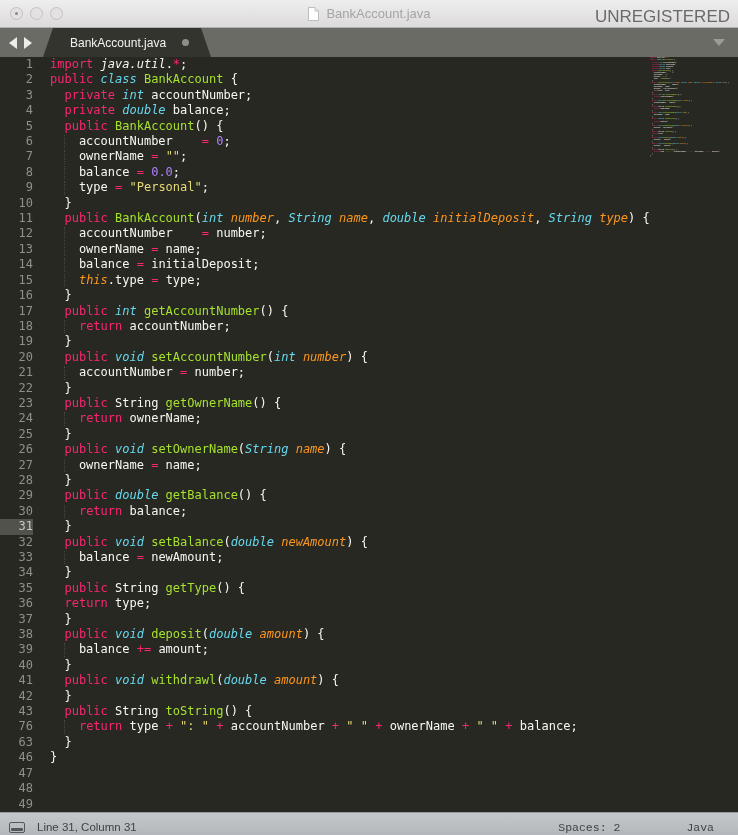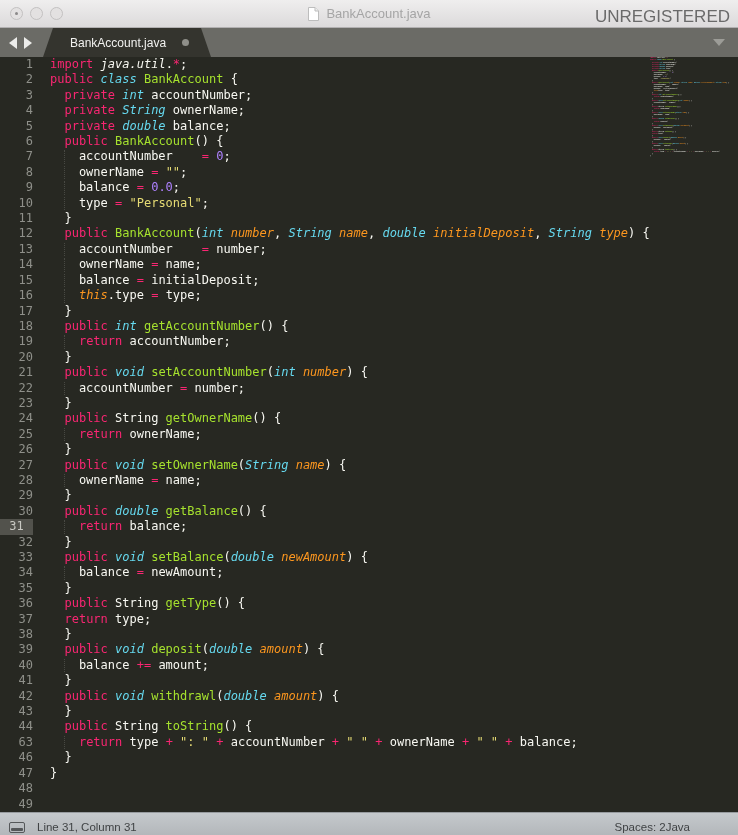--- a/index.html
+++ b/index.html
@@ -36,21 +36,21 @@
   .mod-dot { width:7px; height:7px; border-radius:50%; background:#8f8f89; margin-right:4px; }
   .tab-dropdown { margin-left:auto; align-self:center; margin-right:13px;
     width:0; height:0; border-left:6px solid transparent; border-right:6px solid transparent;
     border-top:7px solid #9c9c97; }
 
   
   .editor { height:755px; background:#272822; display:flex; position:relative; overflow:hidden;
     font-family:"DejaVu Sans Mono", monospace; font-size:12px; line-height:15.41px; }
   .gutter { width:42px; flex:0 0 42px; color:#8f908a; text-align:right; padding-right:9px; user-select:none; }
   .ln { height:15.41px; }
-  .ln.cur { background:#52524c; color:#c9c9c3;text-align:center; }
+  .ln.cur { background:#52524c; color:#c9c9c3; }
   .code { flex:1; padding-left:8px; overflow:hidden; }
   .cl { height:15.41px; white-space:pre; position:relative; color:#f8f8f2; }
   .ig { position:absolute; left:14.4px; top:1px; bottom:1px; border-left:1px dotted rgba(248,248,242,0.16); }
 
   .tk-k { color:#f92672; }
   .tk-t { color:#66d9ef; font-style:italic; }
   .tk-f { color:#a6e22e; }
   .tk-s { color:#e6db74; }
   .tk-n { color:#ae81ff; }
   .tk-a { color:#fd971f; font-style:italic; }
@@ -59,21 +59,21 @@
 
   
   .minimap { position:absolute; top:0; right:0; width:88px; height:100%; overflow:hidden; }
   #mini { width:700px; transform:scale(0.132); transform-origin:0 0; }
 
   
   .statusbar { height:29px; background:linear-gradient(#c5c9cc,#aeb2b6); border-top:1px solid #979b9f;
     display:flex; align-items:center; color:#404345; font-size:11.5px; padding-left:9px; }
   .panel-icon { width:16px; height:11px; border:1px solid #55585a; border-radius:2px; position:relative; margin-right:12px; }
   .panel-icon::after { content:""; position:absolute; left:1px; right:1px; bottom:1px; height:3px; background:#55585a; border-radius:1px; }
-  .sb-right { margin-left:auto; display:flex; margin-right:48px; }
+  .sb-right { margin-left:auto; display:flex; gap:66px; margin-right:24px;font-family:Liberation Mono, monospace; }
 </style>
 </head>
 <body>
 
 <div class="window">
 
   <div class="titlebar">
     <div class="traffic">
       <div class="tl">
           <div class="dot"></div>
@@ -141,32 +141,31 @@
         <div class="ln">34</div>
         <div class="ln">35</div>
         <div class="ln">36</div>
         <div class="ln">37</div>
         <div class="ln">38</div>
         <div class="ln">39</div>
         <div class="ln">40</div>
         <div class="ln">41</div>
         <div class="ln">42</div>
         <div class="ln">43</div>
-        <div class="ln">44</div>
+        <div class="ln">76</div>
         <div class="ln">63</div>
         <div class="ln">46</div>
         <div class="ln">47</div>
         <div class="ln">48</div>
         <div class="ln">49</div>
       </div>
     <div class="code" id="code">
         <div class="cl"><span class="tk-k">import</span><span class="tk-p"> </span><span class="tk-pi">java.util</span><span class="tk-p">.</span><span class="tk-k">*</span><span class="tk-p">;</span></div>
         <div class="cl"><span class="tk-k">public </span><span class="tk-t">class </span><span class="tk-f">BankAccount</span><span class="tk-p"> {</span></div>
         <div class="cl"><span class="tk-p">  </span><span class="tk-k">private </span><span class="tk-t">int </span><span class="tk-p">accountNumber;</span></div>
-        <div class="cl"><span class="tk-p">  </span><span class="tk-k">private </span><span class="tk-t">String </span><span class="tk-p">ownerName;</span></div>
         <div class="cl"><span class="tk-p">  </span><span class="tk-k">private </span><span class="tk-t">double </span><span class="tk-p">balance;</span></div>
         <div class="cl"><span class="tk-p">  </span><span class="tk-k">public </span><span class="tk-f">BankAccount</span><span class="tk-p">() {</span></div>
         <div class="cl"><span class="ig"></span><span class="tk-p">    accountNumber    </span><span class="tk-k">=</span><span class="tk-p"> </span><span class="tk-n">0</span><span class="tk-p">;</span></div>
         <div class="cl"><span class="ig"></span><span class="tk-p">    ownerName </span><span class="tk-k">=</span><span class="tk-p"> </span><span class="tk-s">""</span><span class="tk-p">;</span></div>
         <div class="cl"><span class="ig"></span><span class="tk-p">    balance </span><span class="tk-k">=</span><span class="tk-p"> </span><span class="tk-n">0.0</span><span class="tk-p">;</span></div>
         <div class="cl"><span class="ig"></span><span class="tk-p">    type </span><span class="tk-k">=</span><span class="tk-p"> </span><span class="tk-s">"Personal"</span><span class="tk-p">;</span></div>
         <div class="cl"><span class="tk-p">  }</span></div>
         <div class="cl"><span class="tk-p">  </span><span class="tk-k">public </span><span class="tk-f">BankAccount</span><span class="tk-p">(</span><span class="tk-t">int </span><span class="tk-a">number</span><span class="tk-p">, </span><span class="tk-t">String </span><span class="tk-a">name</span><span class="tk-p">, </span><span class="tk-t">double </span><span class="tk-a">initialDeposit</span><span class="tk-p">, </span><span class="tk-t">String </span><span class="tk-a">type</span><span class="tk-p">) {</span></div>
         <div class="cl"><span class="ig"></span><span class="tk-p">    accountNumber    </span><span class="tk-k">=</span><span class="tk-p"> number;</span></div>
         <div class="cl"><span class="ig"></span><span class="tk-p">    ownerName </span><span class="tk-k">=</span><span class="tk-p"> name;</span></div>

